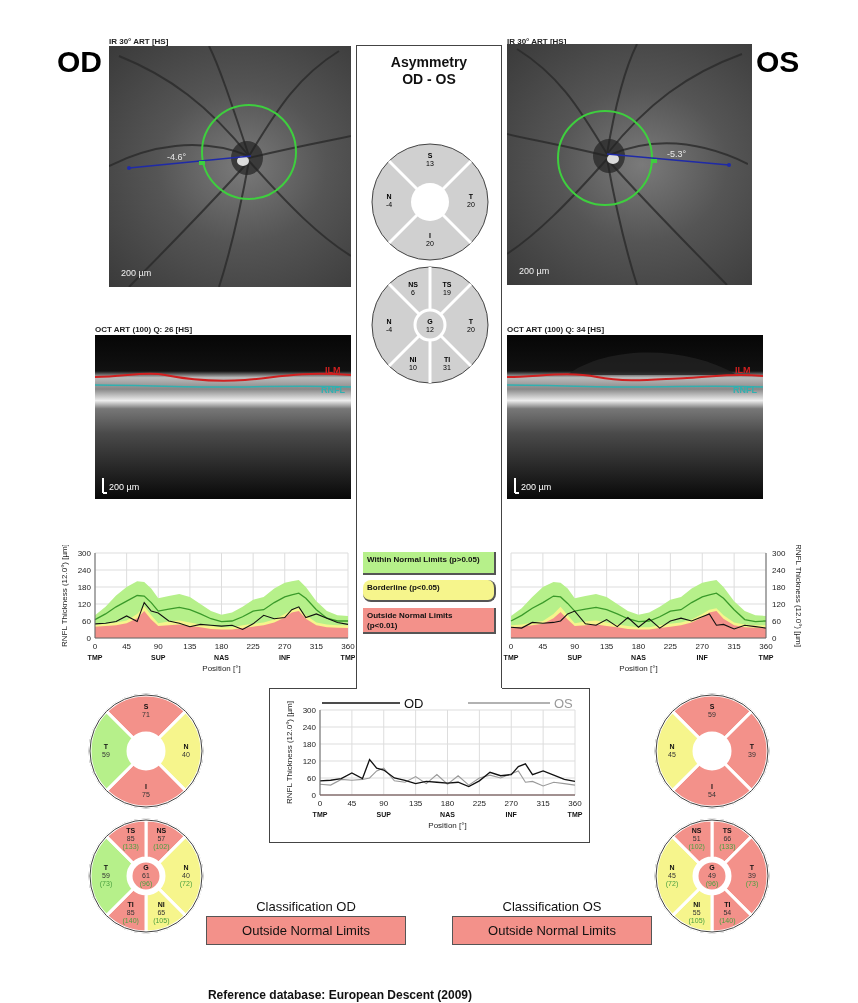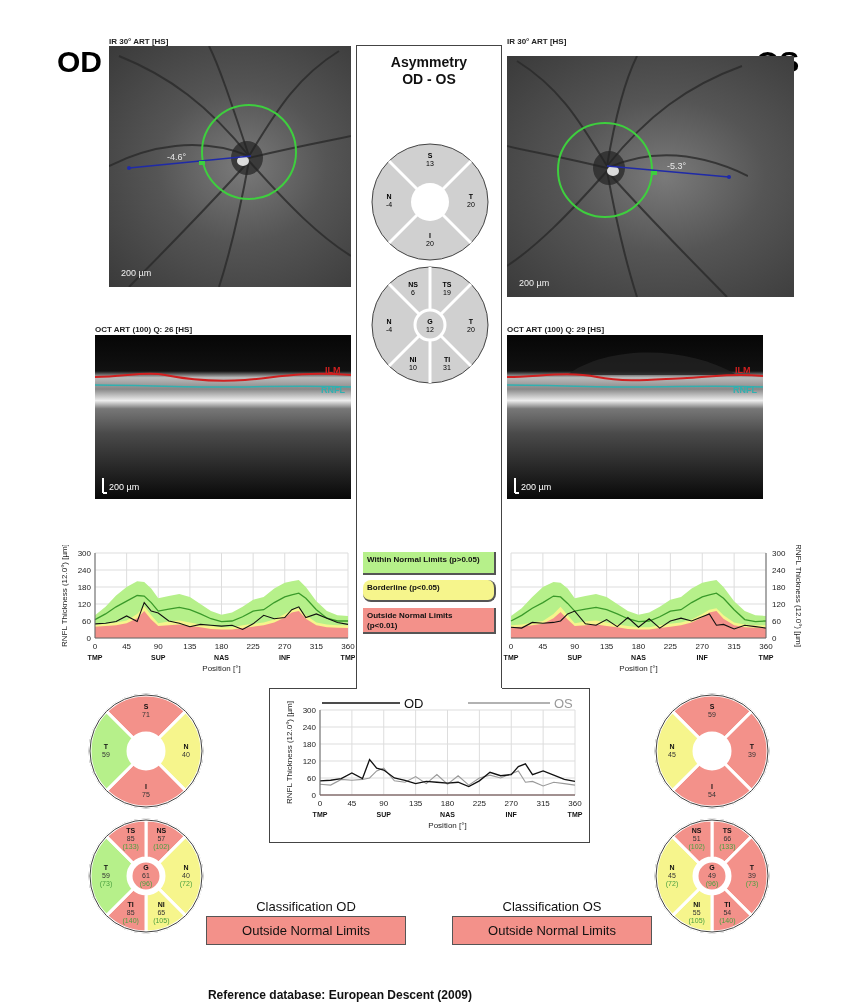--- a/index.html
+++ b/index.html
@@ -68,21 +68,21 @@
     <text x="230" y="38" font-size="9" font-weight="bold" fill="#d02020">ILM</text>
     <text x="226" y="58" font-size="9" font-weight="bold" fill="#30b0b0">RNFL</text>
     <line x1="8" y1="143" x2="8" y2="158" stroke="#fff" stroke-width="2"></line>
     <line x1="8" y1="158" x2="12" y2="158" stroke="#fff" stroke-width="2"></line>
     <text x="14" y="155" font-size="9" fill="#fff">200 µm</text>
   </svg>
 </div>
 
 <div class="abs eye-label" style="left:756px; top:45px;">OS</div>
 <div class="abs img-caption" style="left:507px; top:37px;">IR 30° ART [HS]</div>
-<div class="abs fundus" style="left:507px; top:56px; width:287px; height:241px;">
+<div class="abs fundus" style="left:507px; top:44px; width:245px; height:241px;">
   <svg width="241" height="241">
     <g stroke="#2a2a2a" stroke-width="2" fill="none" opacity="0.8">
       <path d="M100 110 C 140 60, 180 30, 235 10"></path>
       <path d="M100 110 C 110 50, 120 20, 130 0"></path>
       <path d="M100 110 C 70 60, 50 30, 10 5"></path>
       <path d="M100 115 C 140 160, 180 200, 220 241"></path>
       <path d="M100 115 C 110 170, 120 210, 130 241"></path>
       <path d="M100 115 C 60 160, 30 190, 0 210"></path>
       <path d="M100 112 C 150 90, 200 100, 241 120"></path>
       <path d="M100 112 C 50 100, 20 95, 0 90"></path>
@@ -91,21 +91,21 @@
     <ellipse cx="106" cy="115" rx="6" ry="5" fill="#eee" opacity="0.9"></ellipse>
     <circle cx="98" cy="114" r="47" fill="none" stroke="#3ecf3e" stroke-width="2"></circle>
     <line x1="100" y1="110" x2="222" y2="121" stroke="#1f2aa8" stroke-width="1.5"></line>
     <circle cx="222" cy="121" r="2" fill="#1f2aa8"></circle>
     <rect x="144" y="115" width="6" height="4" fill="#3ecf3e"></rect>
     <text x="160" y="113" font-size="9" fill="#e8e8e8">-5.3°</text>
     <text x="12" y="230" font-size="9" fill="#f0f0f0">200 µm</text>
   </svg>
 </div>
 
-<div class="abs img-caption" style="left:507px; top:325px;">OCT ART (100) Q: 29 [HS]</div>
+<div class="abs img-caption" style="left:507px; top:325px;">OCT ART (100) Q: 34 [HS]</div>
 <div class="abs oct" style="left:507px; top:335px; width:256px; height:164px;">
   <svg width="256" height="164">
     <rect x="0" y="0" width="256" height="164" fill="url(#octgrad)"></rect>
     <path d="M60 40 C 100 10, 180 10, 230 40" fill="#222" opacity="0.8"></path>
     <path d="M0 42 C 30 42, 60 36, 90 42 S 150 44, 180 43 S 220 38, 256 41" stroke="#d02020" stroke-width="2" fill="none"></path>
     <path d="M0 50 C 40 50, 80 52, 128 52 S 200 50, 256 52" stroke="#30b0b0" stroke-width="1.5" fill="none"></path>
     <text x="228" y="38" font-size="9" font-weight="bold" fill="#d02020">ILM</text>
     <text x="226" y="58" font-size="9" font-weight="bold" fill="#30b0b0">RNFL</text>
     <line x1="8" y1="143" x2="8" y2="158" stroke="#fff" stroke-width="2"></line>
     <line x1="8" y1="158" x2="12" y2="158" stroke="#fff" stroke-width="2"></line>

